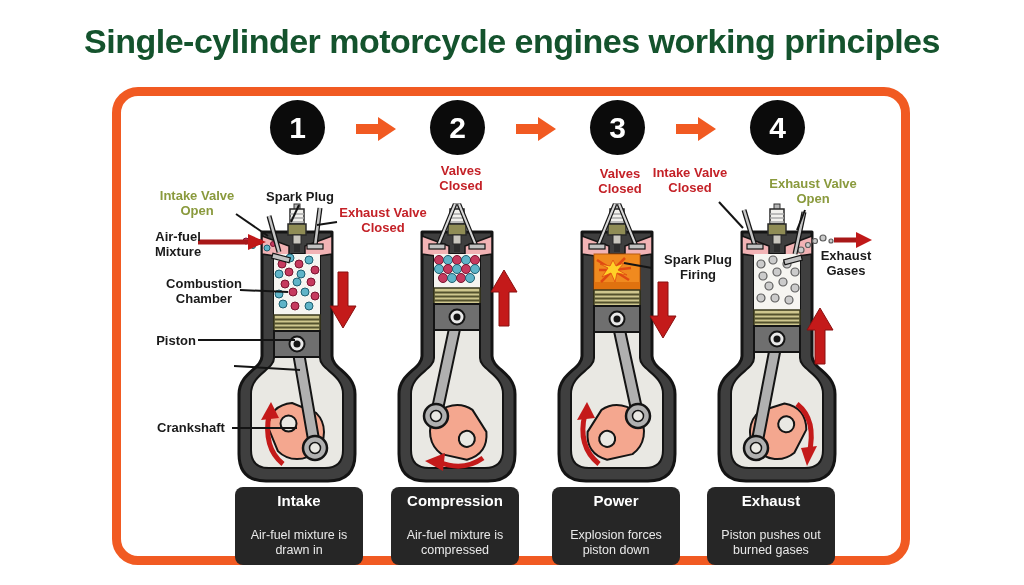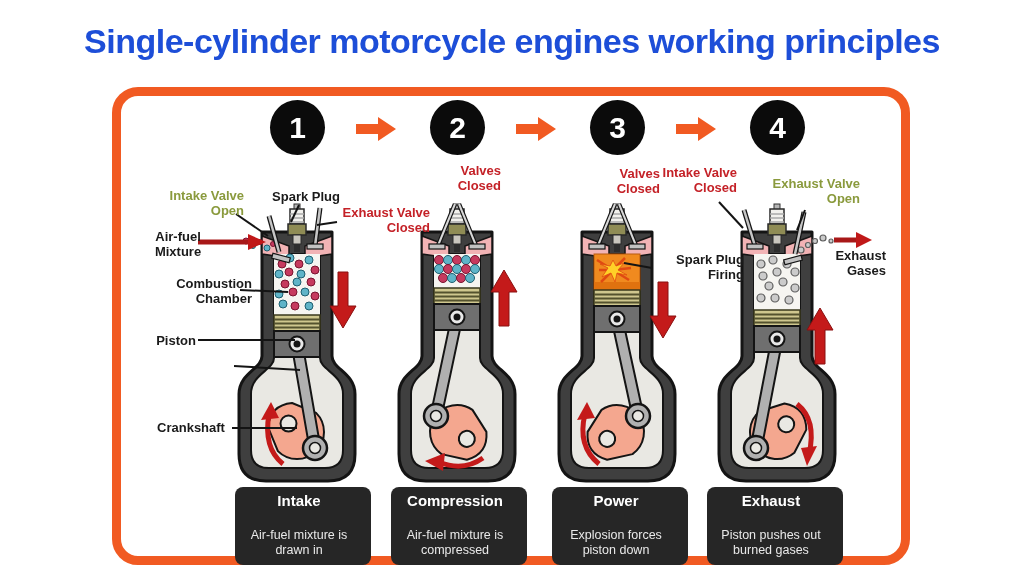--- a/index.html
+++ b/index.html
@@ -1,33 +1,33 @@
 <!DOCTYPE html>
 <html><head>
 <meta charset="utf-8">
 <style>
   html,body{margin:0;padding:0;background:#ffffff;}
   .page{position:relative;width:1024px;height:585px;background:#ffffff;overflow:hidden;
         font-family:"Liberation Sans",sans-serif;}
   .title{position:absolute;left:0;top:22px;width:1024px;margin:0;text-align:center;
-         font-size:34px;font-weight:bold;color:#1d4ed8;letter-spacing:-0.5px;}
+         font-size:34px;font-weight:bold;color:#14532d;letter-spacing:-0.5px;}
   .frame{position:absolute;left:112px;top:87px;width:798px;height:478px;box-sizing:border-box;
          border:9px solid #F15A22;border-radius:26px;background:#ffffff;z-index:1;}
   .step{position:absolute;top:100px;width:55px;height:55px;border-radius:50%;background:#0b0b0b;
         color:#ffffff;font-size:30px;font-weight:bold;text-align:center;line-height:55px;z-index:4;}
   .flow{position:absolute;top:116px;z-index:4;}
   .engine{position:absolute;top:200px;z-index:3;}
   .overlay{position:absolute;left:0;top:0;z-index:5;pointer-events:none;}
-  .lbl{position:absolute;font-size:13px;font-weight:bold;line-height:1.18;text-align:right;
+  .lbl{position:absolute;font-size:13px;font-weight:bold;line-height:1.18;text-align:center;
        color:#1a1a1a;z-index:6;}
   .lbl.left{text-align:center;}
   .red{color:#C42127;}
   .olive{color:#8A9A3D;}
   .caption{position:absolute;top:487px;width:124px;background:#262626;border-radius:8px;
-           color:#ffffff;text-align:center;padding:5px 10px 6px 2px;z-index:4;}
+           color:#ffffff;text-align:center;padding:5px 2px 6px 2px;z-index:4;}
   .cap-t{font-size:15px;font-weight:bold;line-height:1.2;color:#ffffff;}
   .cap-b{font-size:12.5px;line-height:1.22;color:#E9E9E9;margin-top:18px;}
 </style>
 </head>
 <body>
 
 <div class="page">
 
   <h1 class="title">Single-cylinder motorcycle engines working principles</h1>
   <div class="frame"></div>

